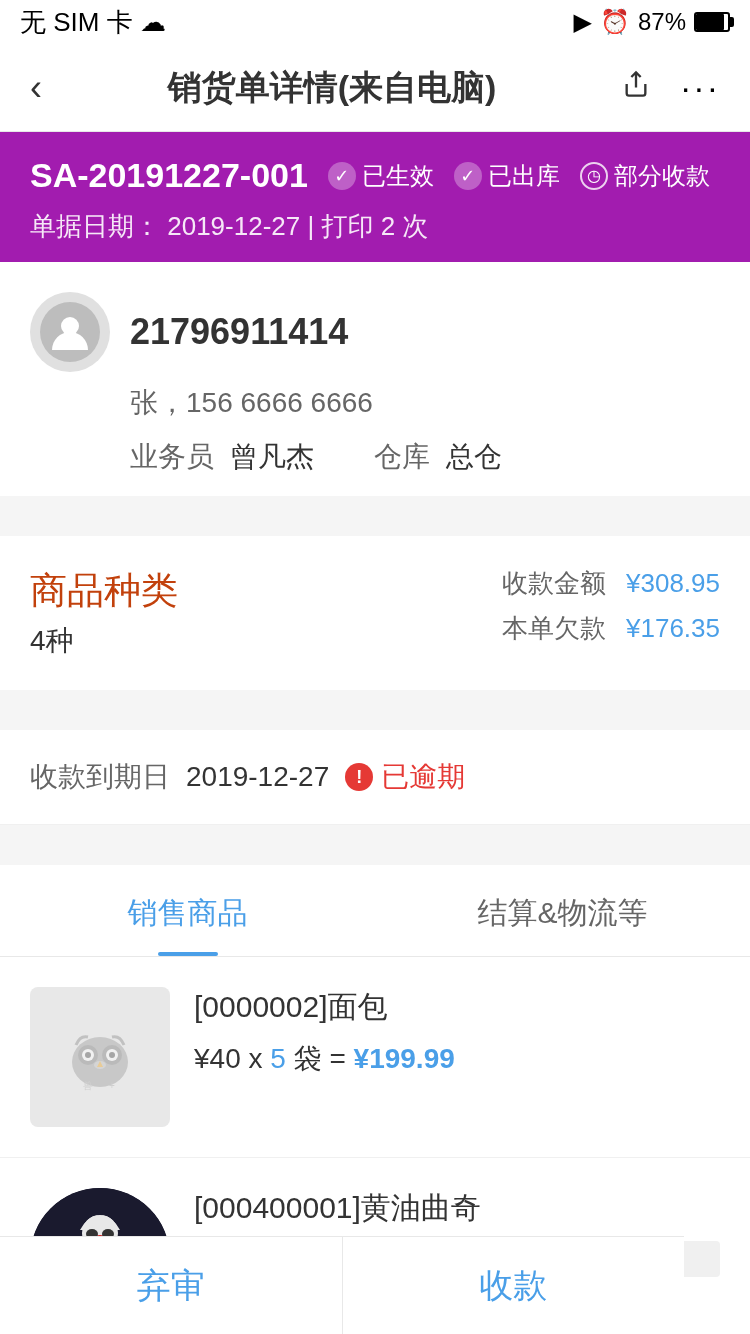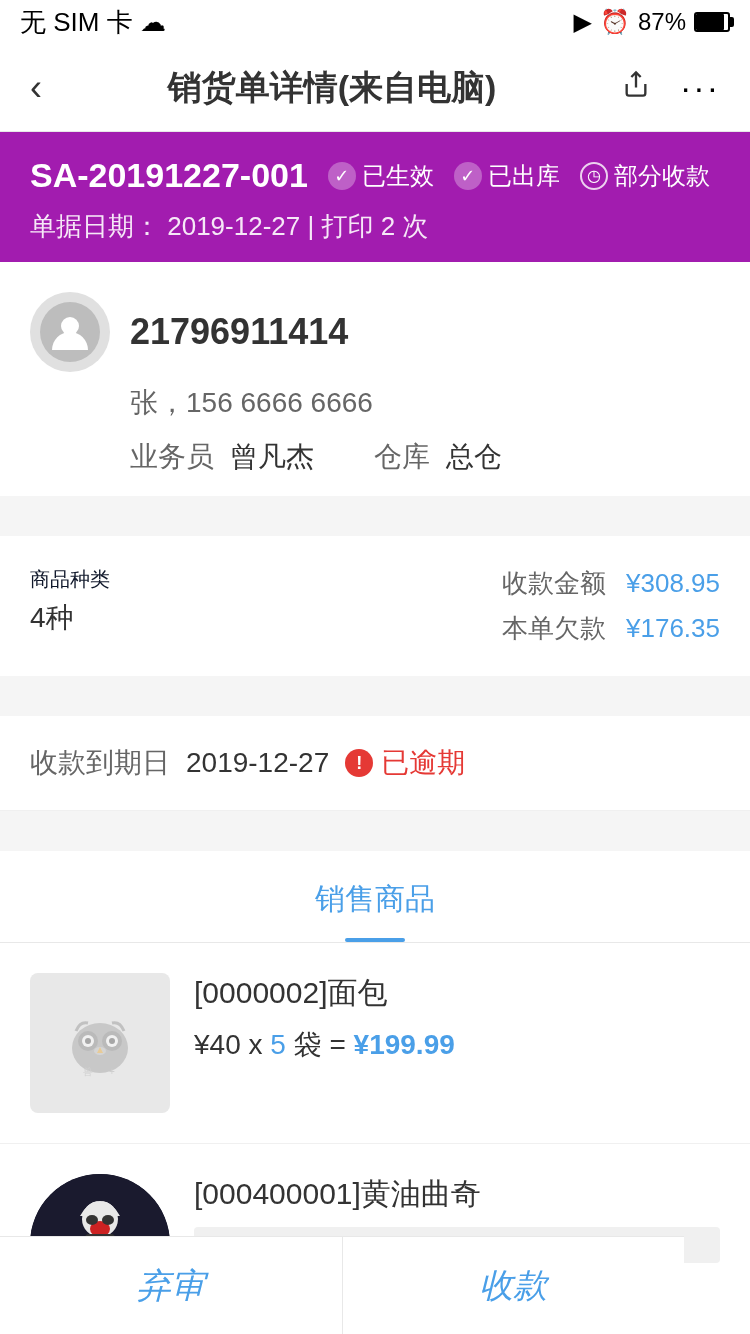--- a/index.html
+++ b/index.html
@@ -167,21 +167,21 @@
       padding: 30px;
       display: flex;
       justify-content: space-between;
       align-items: flex-start;
     }
     .stats-left {
       display: flex;
       flex-direction: column;
       gap: 6px;
     }
-    .stats-label { font-size: 20px; color: #0f172a; }
+    .stats-label { font-size: 37px; color: #c2410c; }
     .stats-count { font-size: 28px; color: #333; font-weight: 500; }
     .stats-right {
       display: flex;
       flex-direction: column;
       gap: 10px;
       align-items: flex-end;
     }
     .stat-row {
       display: flex;
       gap: 20px;
@@ -312,21 +312,20 @@
     
     .bottom-bar {
       position: fixed;
       bottom: 0;
       left: 0;
       width: 684px;
       height: 98px;
       background: #fff;
       border-top: 1px solid #e8e8e8;
       display: flex;
-      font-style: italic;
     }
     .bottom-btn {
       flex: 1;
       display: flex;
       align-items: center;
       justify-content: center;
       font-size: 34px;
       cursor: pointer;
     }
     .btn-cancel { color: #4a9fe8; border-right: 1px solid #e8e8e8; }
@@ -451,20 +450,23 @@
     <span class="overdue-text">已逾期</span>
   </div>
 </div>
 
 <div class="divider"></div>
 
 <div class="tabs-section">
   <div class="tabs-header">
     <div class="tab-item active">
       <span>销售商品</span>
+    </div>
+    <div class="tab-item">
+      <span>结算&amp;物流等</span>
     </div>
   </div>
 
   <div class="product-list">
 
     <div class="product-item">
       <div class="product-thumb product-thumb-owl">
         <svg class="owl-svg" width="80" height="80" viewBox="0 0 80 80" fill="#999">
           <ellipse cx="40" cy="45" rx="28" ry="25"></ellipse>
           <circle cx="28" cy="38" r="10" fill="#777"></circle>

